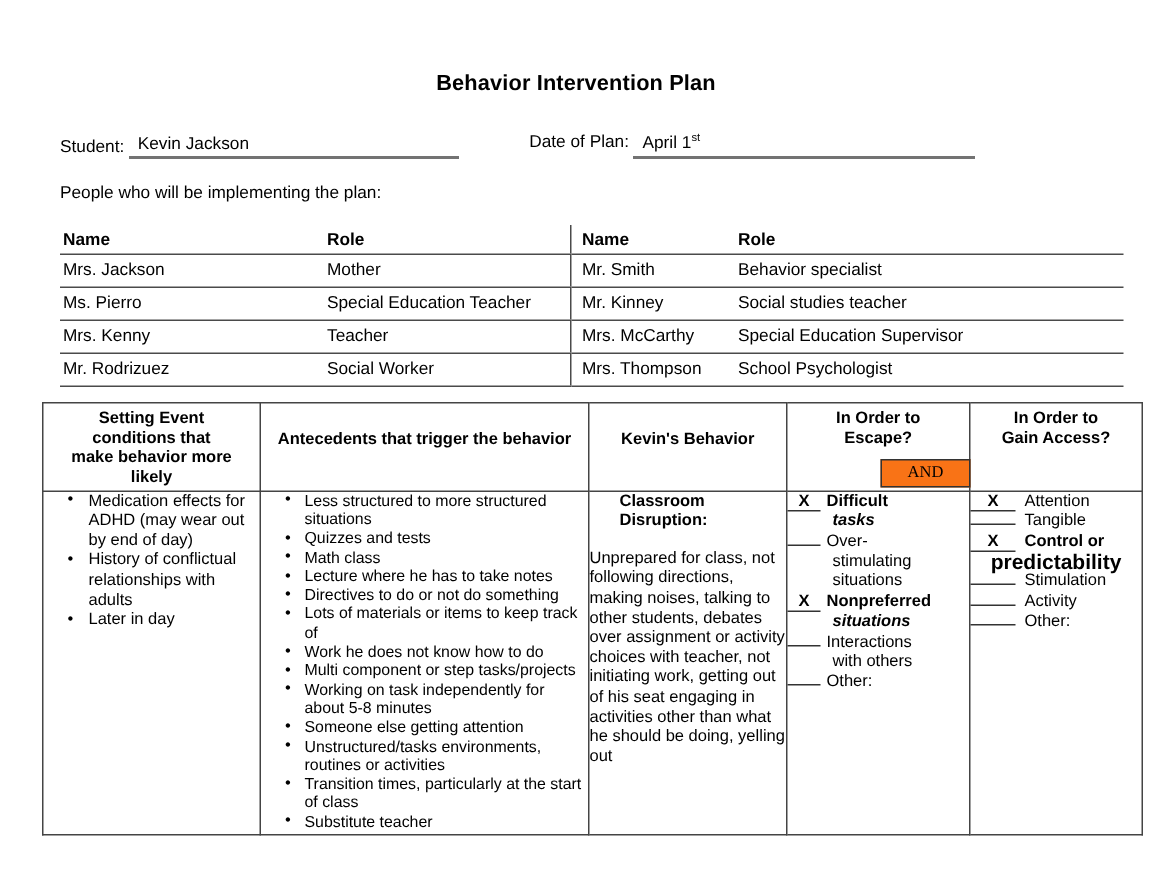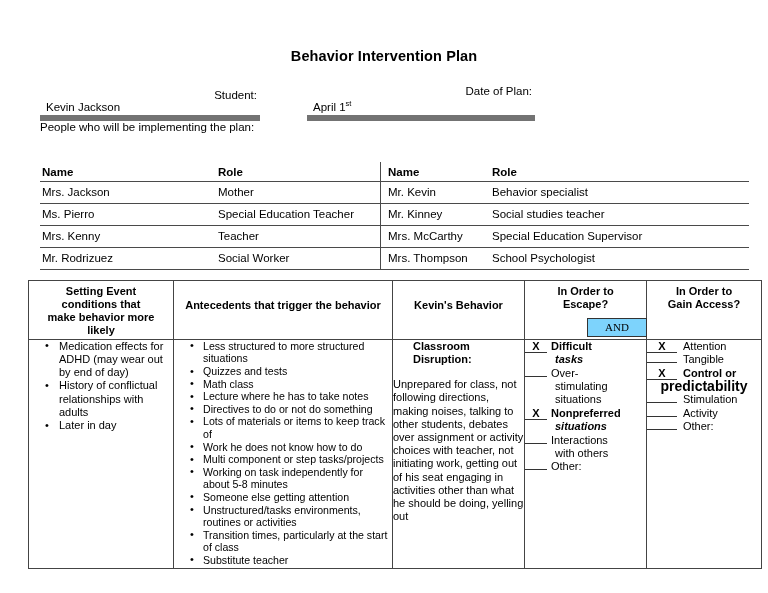--- a/index.html
+++ b/index.html
@@ -35,47 +35,47 @@
 
   
   .identity-row {
     display: flex;
     margin-top: 21px;
     font-size: 11.5px;
     align-items: flex-end;
   }
   .field {
     display: flex;
-    align-items: flex-end;
+    align-items: center;
     white-space: nowrap;
-    flex-direction: column;
   }
   .field-label {
     padding-right: 3px;
   }
   .field-value {
-    border-bottom: 6px solid #737373;
+    border-bottom: 2px solid #737373;
     padding: 0 4px 1px 6px;
     min-height: 13px;
     line-height: 13px;
   }
   .field-student .field-value { width: 210px; }
   .field-date { margin-left: 47px; }
   .field-date .field-value { width: 218px; }
   .sup { font-size: 7.5px; vertical-align: super; margin-top: 33px; }
 
   .subheading {
     font-size: 11.5px;
+    margin-top: 17px;
   }
 
   
   .people-table {
     width: 100%;
     border-collapse: collapse;
-    margin-top: 29px;
+    margin-top: 15px;
     font-size: 11.5px;
     table-layout: fixed;
   }
   .people-table th,
   .people-table td {
     text-align: left;
     padding: 4px 2px 4px 2px;
     border-bottom: 1px solid #4a4a4a;
     vertical-align: top;
     font-weight: normal;
@@ -121,21 +121,21 @@
 
   .hdr-line { line-height: 13px; }
 
   .and-box {
     position: absolute;
     left: 62px;
     bottom: 2px;
     width: 58px;
     height: 17px;
     line-height: 17px;
-    background: #7dd3fc;
+    background: #f97316;
     border: 1px solid #333;
     font-family: "Liberation Serif", serif;
     font-weight: normal;
     font-size: 11px;
     text-align: center;
     z-index: 5;
   }
 
   
   .body-cell { padding: 4px 4px 6px 2px; height: 228px; }
@@ -215,21 +215,21 @@
         <th class="c0">Name</th>
         <th class="c1">Role</th>
         <th class="c2">Name</th>
         <th class="c3">Role</th>
       </tr>
     </thead>
     <tbody>
       <tr>
         <td class="c0">Mrs. Jackson</td>
         <td class="c1">Mother</td>
-        <td class="c2">Mr. Kevin</td>
+        <td class="c2">Mr. Smith</td>
         <td class="c3">Behavior specialist</td>
       </tr>
       <tr>
         <td class="c0">Ms. Pierro</td>
         <td class="c1">Special Education Teacher</td>
         <td class="c2">Mr. Kinney</td>
         <td class="c3">Social studies teacher</td>
       </tr>
       <tr>
         <td class="c0">Mrs. Kenny</td>

